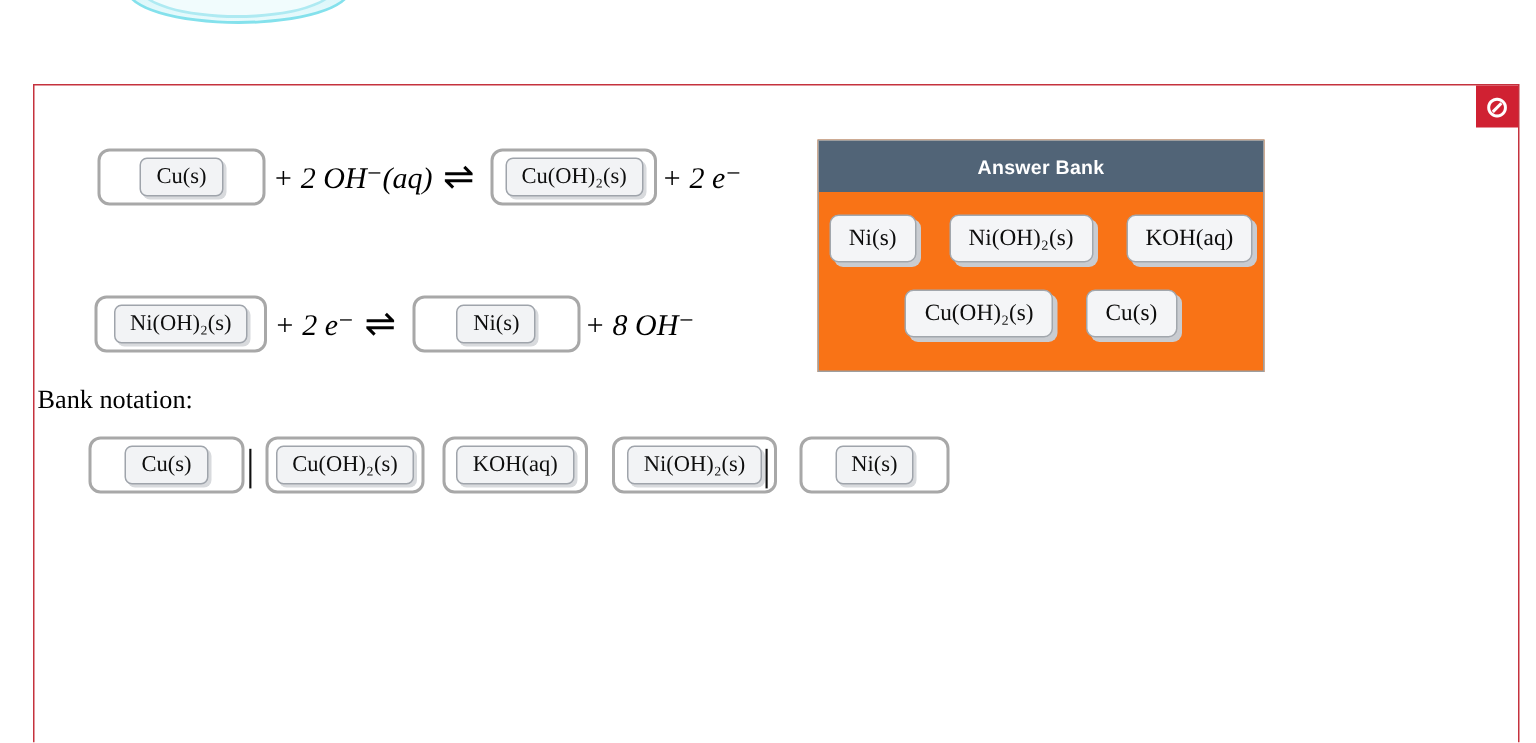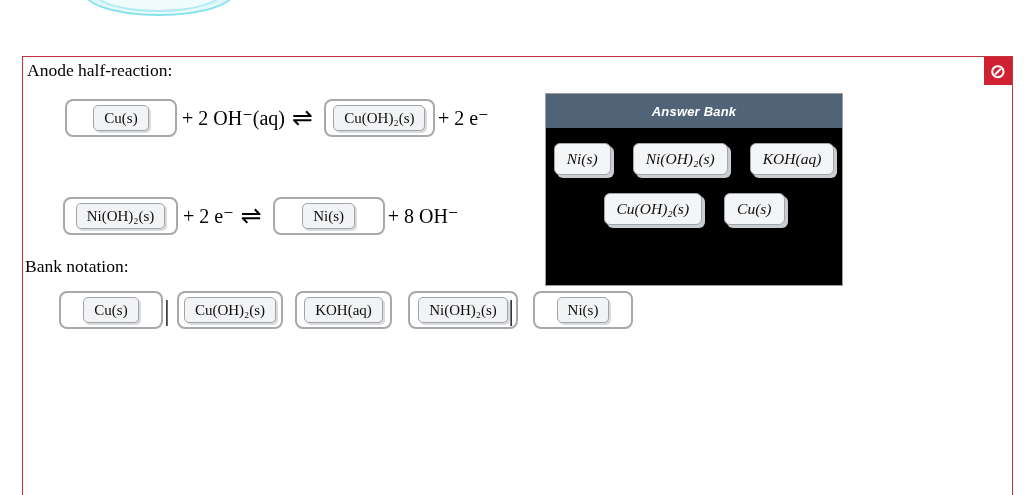--- a/index.html
+++ b/index.html
@@ -35,42 +35,42 @@
   .row-cathode{left:40px;top:139px;}
 
   .dropzone{box-sizing:border-box;height:38px;background:#fff;border:2px solid #a8a8a8;
     border-radius:8px;display:flex;align-items:center;justify-content:center;flex:none;}
   .chip{box-sizing:border-box;background:#f2f3f5;border:1px solid #9fa4ab;border-radius:5px;
     padding:3px 10px;font-size:15px;white-space:nowrap;line-height:1.25;
     box-shadow:2px 2px 0 #d8dadd;color:#0d0d0d;}
   .w-az1{width:112px;} .w-az2{width:111px;}
   .w-cz1{width:115px;} .w-cz2{width:112px;}
 
-  .eq-text{font-size:20px;white-space:nowrap;margin-left:5px;color:#000;}
+  .eq-text{font-size:20px;white-space:nowrap;margin-left:5px;color:#000;font-style:italic;}
   .eq-arrow{font-size:25px;margin-left:7px;position:relative;top:-1px;
     font-family:"DejaVu Sans","Liberation Serif",sans-serif;color:#000;}
   .zone-after-arrow{margin-left:11px;}
   .tail-text{margin-left:3px;}
 
   
   .line-row{position:absolute;left:36px;top:234px;width:640px;height:38px;}
   .line-row .dropzone{position:absolute;top:0;}
   .lz1{left:0;width:104px;}
   .lz2{left:118px;width:106px;}
   .lz3{left:236px;width:97px;}
   .lz4{left:349px;width:110px;}
   .lz5{left:474px;width:100px;}
   .sep-bar{position:absolute;top:2px;font-size:29px;line-height:34px;color:#111;
     font-family:"Liberation Serif",serif;}
   .sep1{left:105px;}
   .sep-in-zone{position:absolute;top:0;right:2px;}
 
   
-  .answer-bank{position:absolute;left:522px;top:36px;width:298px;height:193px;
-    box-sizing:border-box;border:1px solid #9e9e9e;background:#000000;font-style:italic;}
+  .answer-bank{position:absolute;left:522px;top:36px;width:298px;height:155px;
+    box-sizing:border-box;border:1px solid #9e9e9e;background:#f97316;}
   .bank-header{height:34px;background:#516477;display:flex;align-items:center;justify-content:center;}
   .bank-title{color:#fff;font-family:"Liberation Sans","DejaVu Sans",sans-serif;
     font-size:13px;font-weight:bold;letter-spacing:.2px;}
   .bank-row{display:flex;justify-content:center;gap:22px;}
   .bank-row1{margin-top:15px;}
   .bank-row2{margin-top:18px;}
   .bank-chip{box-sizing:border-box;background:#f4f5f7;border:1px solid #a2a7ad;border-radius:6px;
     padding:5px 12px;font-size:15.5px;white-space:nowrap;line-height:1.3;
     box-shadow:3px 3px 0 #c9ccd1;cursor:grab;color:#0d0d0d;}
 </style>
@@ -83,21 +83,20 @@
     <div class="beaker-outer"></div>
     <div class="beaker-inner"></div>
   </div>
 
   <div class="panel">
 
     <div class="no-flag">
       <span class="no-glyph">⊘</span>
     </div>
 
-    <div class="section-label lbl-anode">Anode half-reaction:</div>
     <div class="eq-row row-anode">
       <div class="dropzone w-az1">
         <span class="chip">Cu(s)</span>
       </div>
       <span class="eq-text">+ 2 OH⁻(aq)</span>
       <span class="eq-arrow">⇌</span>
       <div class="dropzone w-az2 zone-after-arrow">
         <span class="chip">Cu(OH)₂(s)</span>
       </div>
       <span class="eq-text tail-text">+ 2 e⁻</span>

